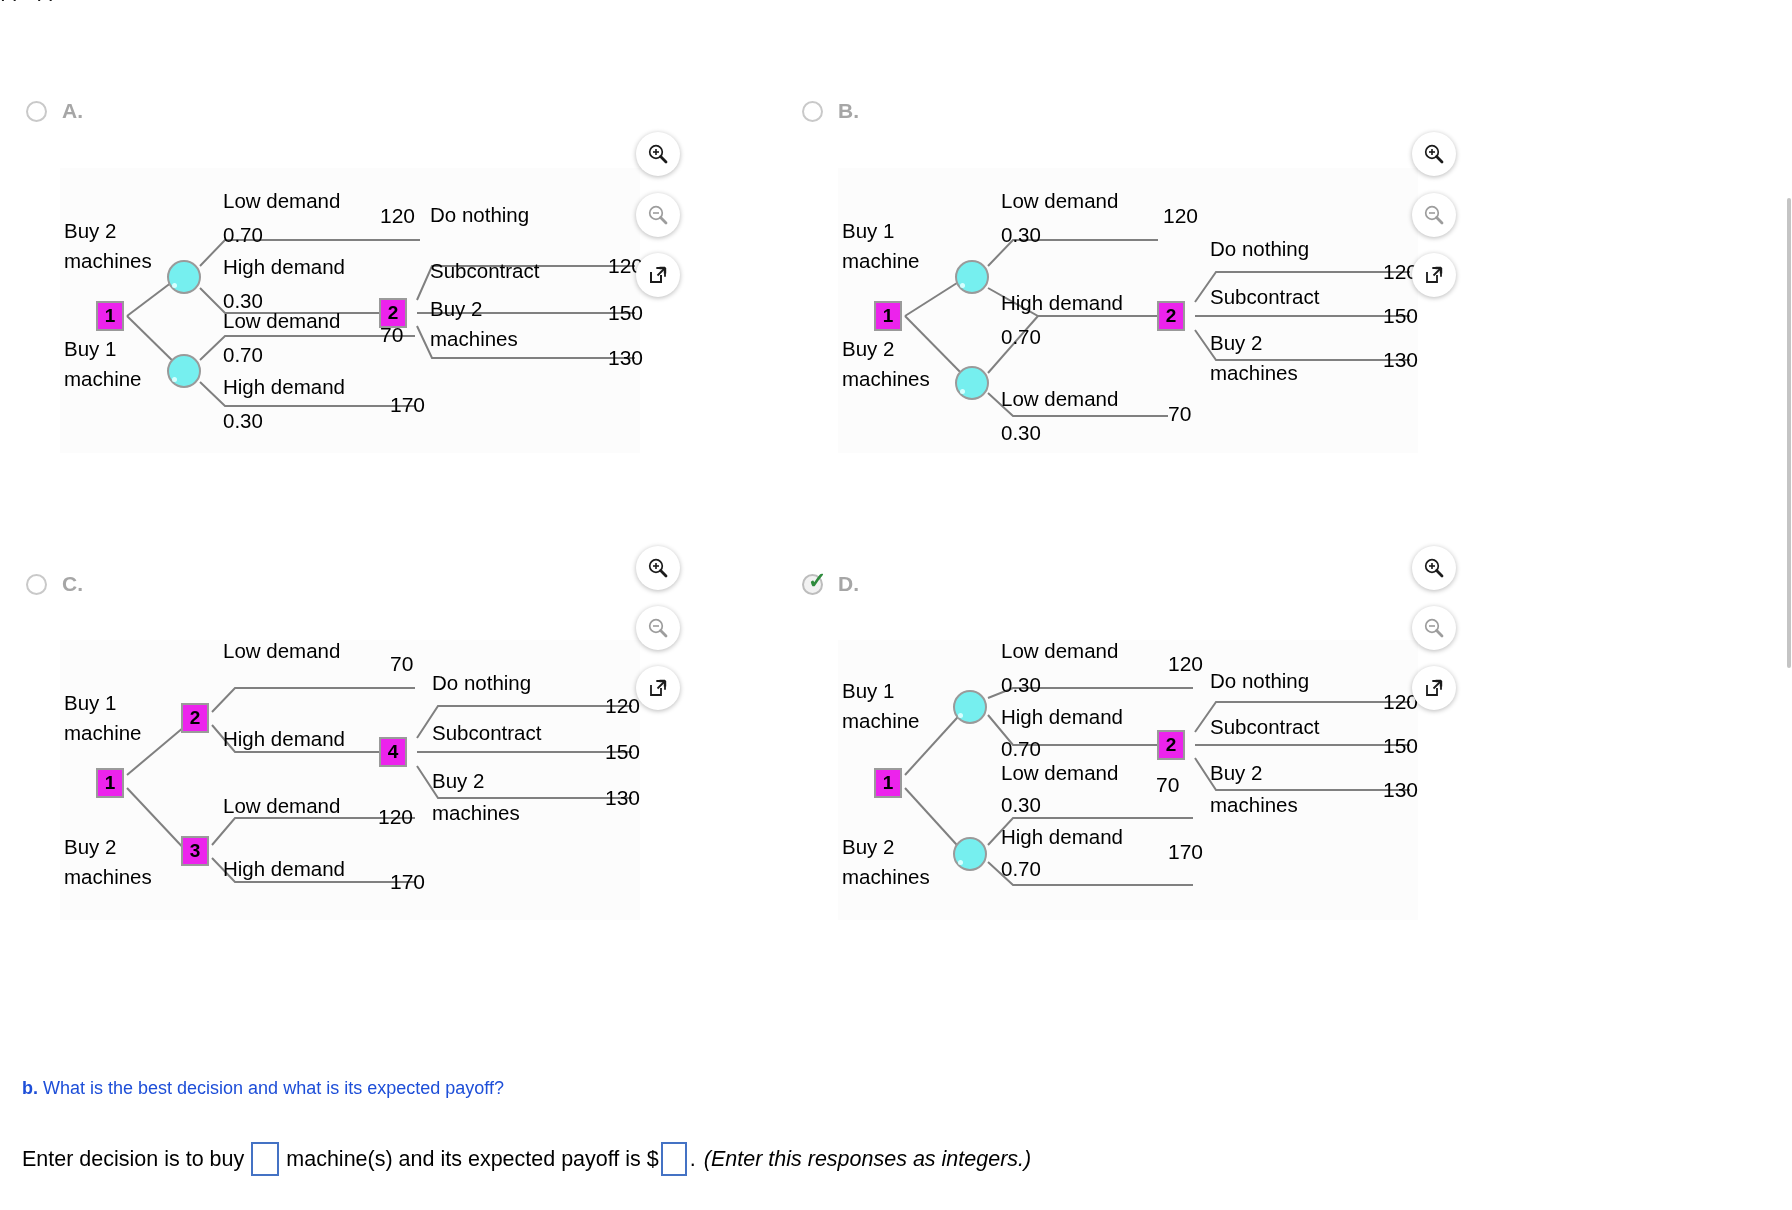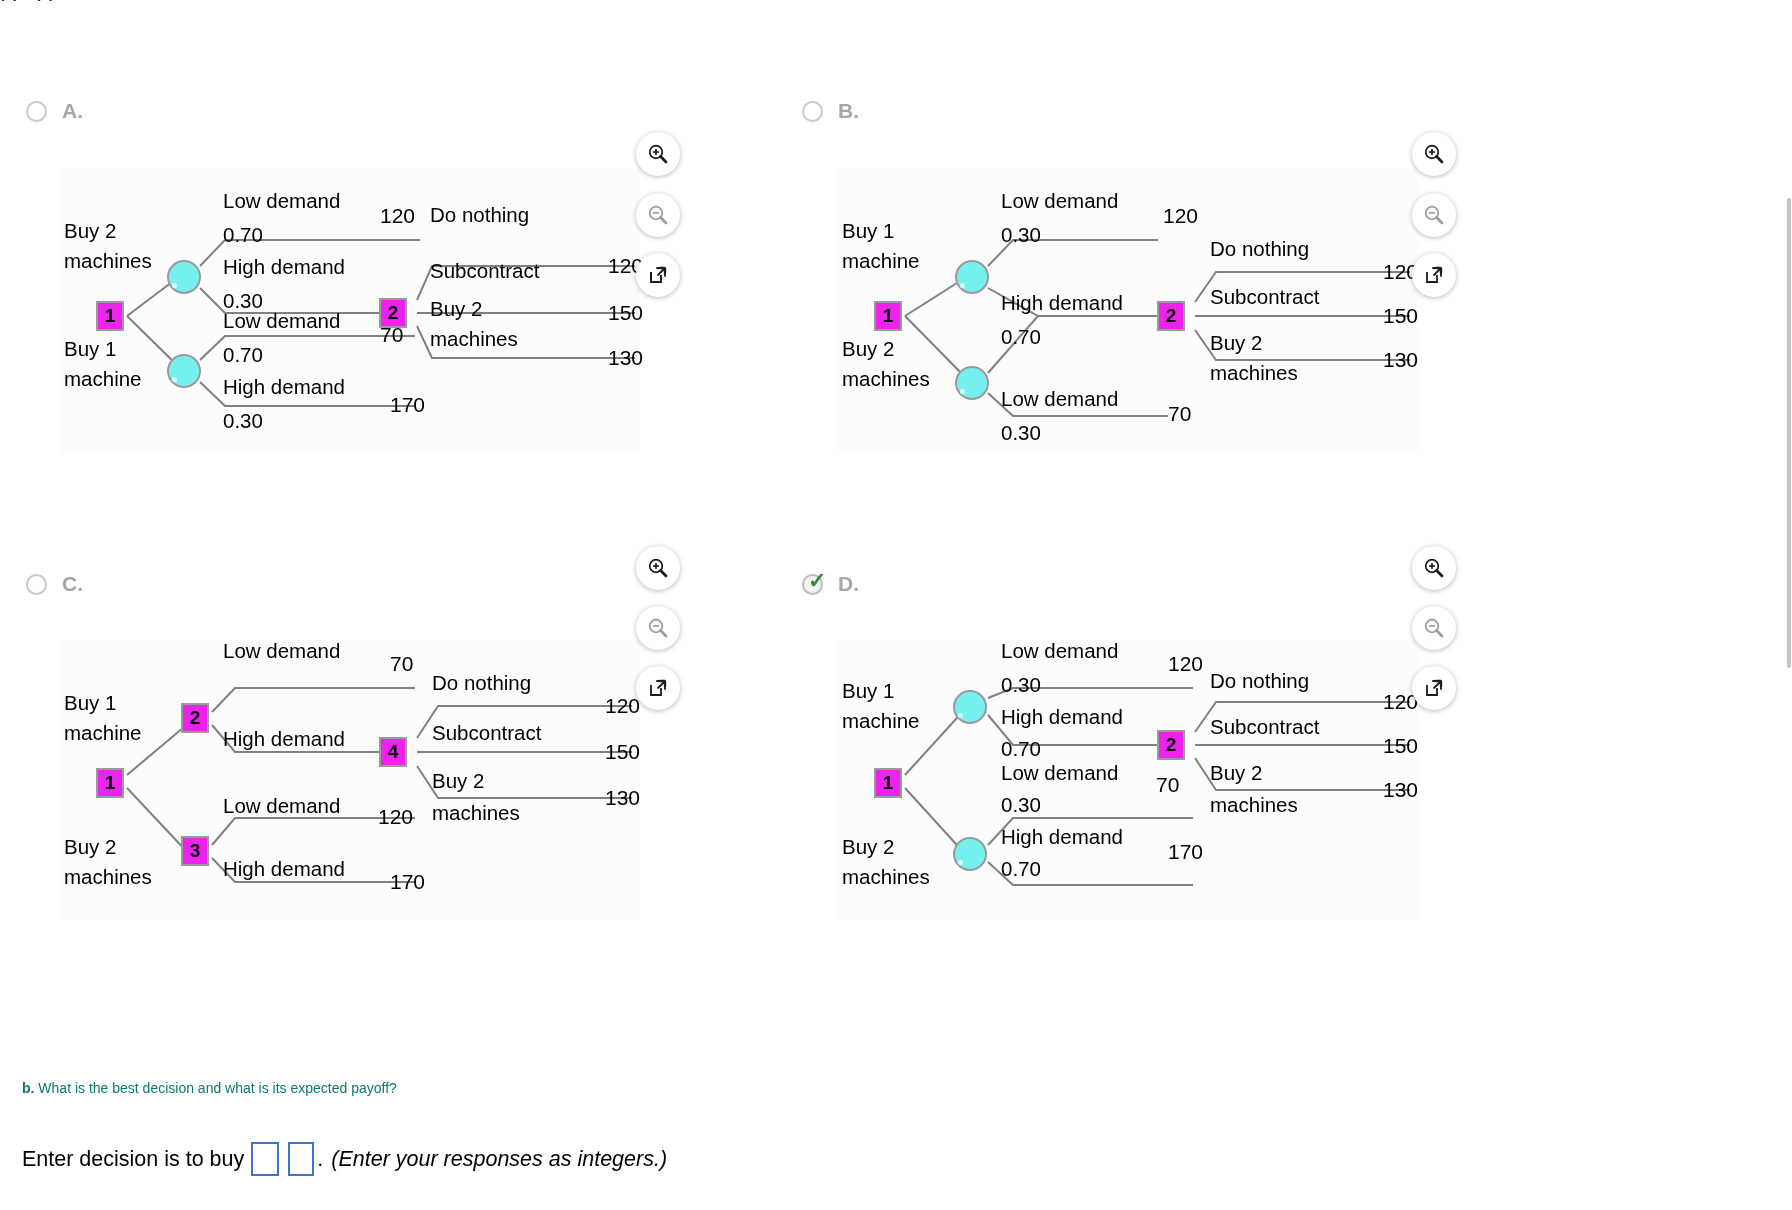--- a/index.html
+++ b/index.html
@@ -26,21 +26,21 @@
   
   .prompt-a {
     position: absolute; left: 22px; top: 32px;
     font-size: 21.5px; line-height: 26px; color: #000;
     white-space: nowrap;
   }
   .prompt-a b { font-weight: bold; }
 
   .prompt-b {
     position: absolute; left: 22px; top: 1075px;
-    font-size: 14px; line-height: 26px; color: #0f766e; white-space: nowrap;
+    font-size: 18px; line-height: 26px; color: #1d4ed8; white-space: nowrap;
   }
   .answer-line {
     position: absolute; left: 22px; top: 1142px;
     font-size: 21.5px; line-height: 30px; color: #000; white-space: nowrap;
     display: flex; align-items: center;
   }
   .answer-line i { font-style: italic; }
   .blank-box {
     display: inline-block; width: 28px; height: 34px;
     border: 2px solid #4472c4; background: #fff;
@@ -453,22 +453,23 @@
     </div>
   </div>
 
   <div class="prompt-b">
     <b>b.</b><span> What is the best decision and what is its expected payoff?</span>
   </div>
 
   <div class="answer-line">
     <span>Enter decision is to buy</span>
     <span class="blank-box"></span>
+    <span>machine(s) and its expected payoff is $</span>
     <span class="blank-box narrow"></span>
     <span>.</span>
-    <i style="margin-left:8px;">(Enter your responses as integers.)</i>
+    <i style="margin-left:8px;">(Enter this responses as integers.)</i>
   </div>
 
   <div class="scrollbar">
     <div class="thumb"></div>
   </div>
 
 </div>
 
 </body></html>

